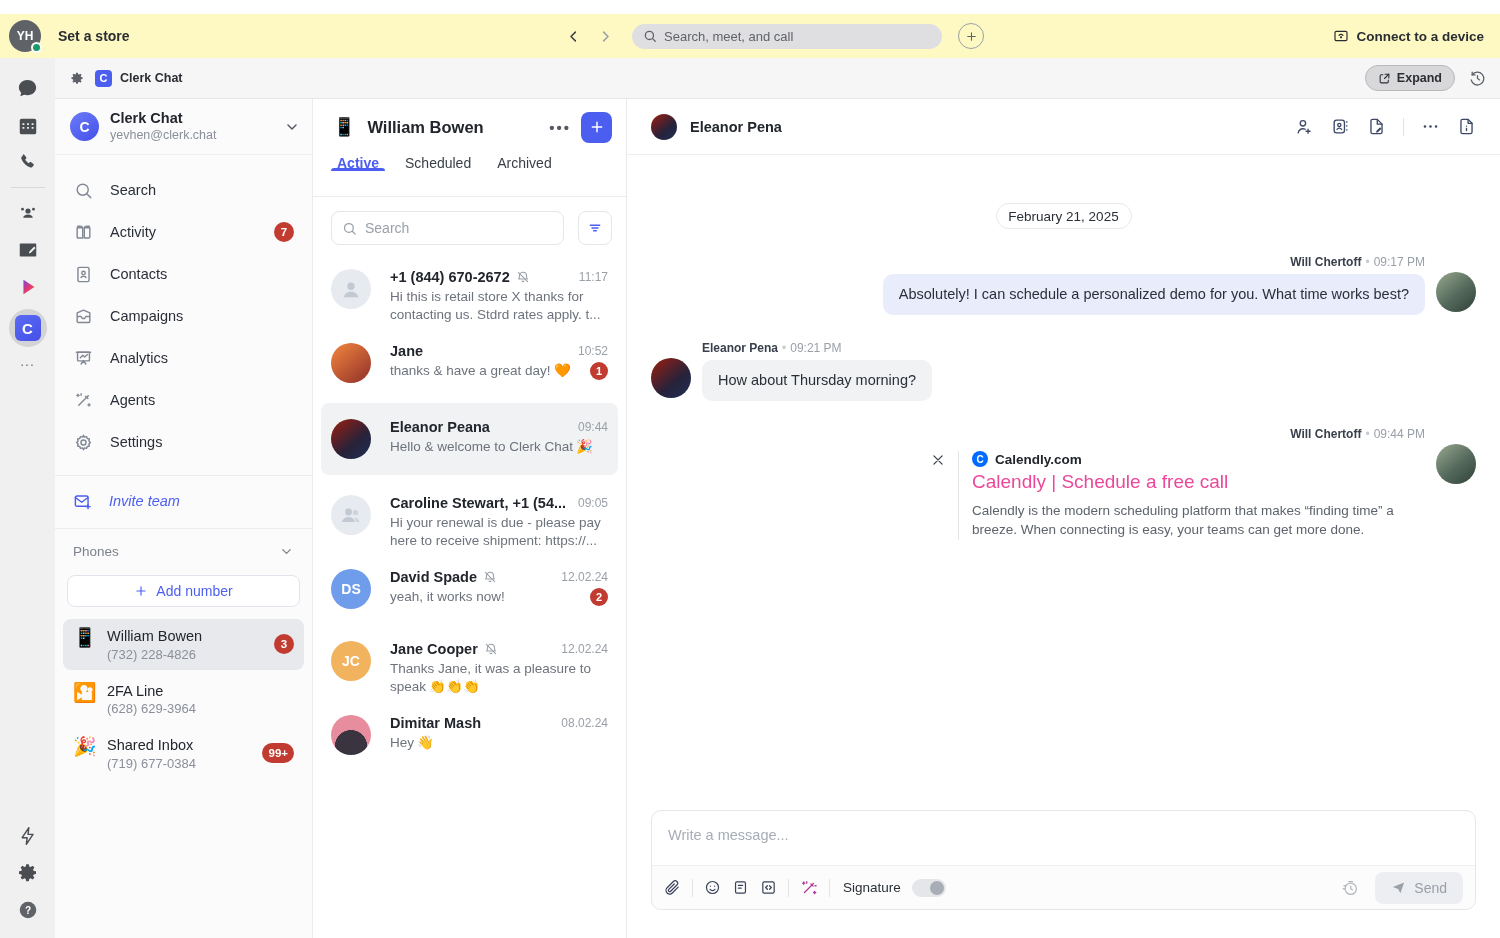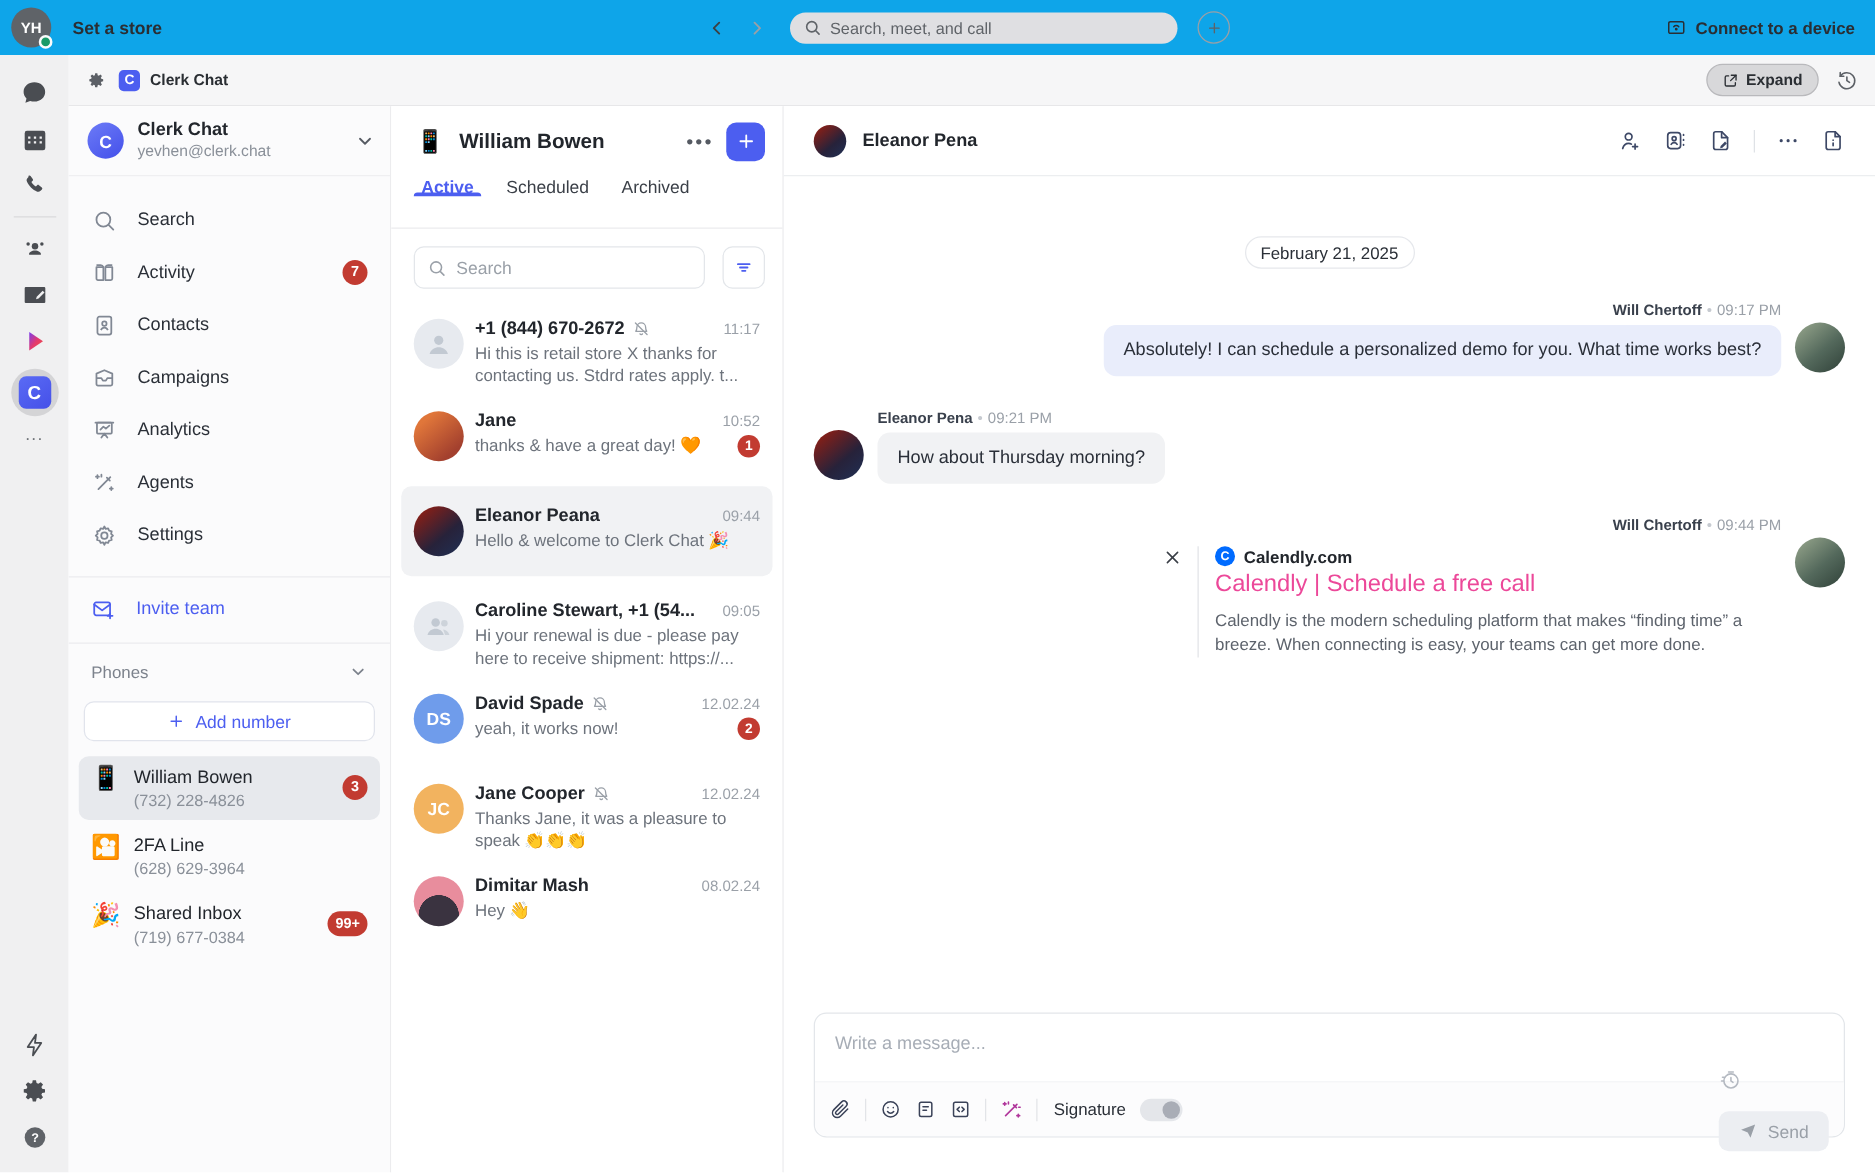--- a/index.html
+++ b/index.html
@@ -1,21 +1,21 @@
 <!DOCTYPE html>
 <html><head>
 <meta charset="utf-8">
 <style>
   * { margin:0; padding:0; box-sizing:border-box; }
   html,body { width:1500px; height:938px; overflow:hidden; }
   body { font-family:"Liberation Sans", sans-serif; color:#1f2530; background:#fff; }
   .app { width:1500px; height:938px; display:flex; flex-direction:column; }
 
   
-  .topbar { height:44px; background:#0ea5e9; display:flex; align-items:center; position:relative; flex:0 0 44px; }
+  .topbar { height:44px; background:#fef9c3; display:flex; align-items:center; position:relative; flex:0 0 44px;margin-top:14px; }
   .tb-avatar { width:32px; height:32px; border-radius:50%; background:#5f6368; color:#fff; font-size:12px; font-weight:700;
     display:flex; align-items:center; justify-content:center; margin-left:9px; position:relative; }
   .tb-avatar .dot { position:absolute; right:-1px; bottom:-1px; width:11px; height:11px; border-radius:50%; background:#1a9a67; border:2px solid #fbfbfc; }
   .tb-status { font-size:14px; font-weight:700; color:#2a2e33; margin-left:17px; }
   .tb-center { position:absolute; left:560px; top:0; height:44px; display:flex; align-items:center; gap:6px; }
   .tb-nav { width:26px; height:26px; display:flex; align-items:center; justify-content:center; color:#3c4043; background:none; border:none; }
   .tb-nav.fwd { color:#9aa0a6; }
   .tb-search { width:310px; height:25px; border-radius:13px; background:#dfdfe2; display:flex; align-items:center; gap:7px; padding:0 11px; color:#5f6368; font-size:13px; margin-left:8px; }
   .tb-plus { width:26px; height:26px; border-radius:50%; border:1px solid #9aa0a6; background:transparent; color:#5f6368; display:flex; align-items:center; justify-content:center; margin-left:10px; }
   .tb-right { position:absolute; right:16px; display:flex; align-items:center; gap:7px; font-size:13.5px; font-weight:700; color:#2a2e33; }
@@ -47,21 +47,21 @@
   .ws-logo { width:29px; height:29px; border-radius:50%; background:linear-gradient(145deg,#6c7bf7,#4450ea); color:#fff; font-weight:700; font-size:14px; display:flex; align-items:center; justify-content:center; }
   .ws-meta { margin-left:11px; line-height:1.2; }
   .ws-name { font-size:14.5px; font-weight:700; color:#22262c; }
   .ws-email { font-size:12.5px; color:#8a9099; }
   .ws-chevron { margin-left:auto; color:#565b63; background:none; border:none; display:flex; }
   .nav { padding:14px 0 0; }
   .nav-item { height:42px; display:flex; align-items:center; padding:0 18px; gap:17px; font-size:14.5px; color:#2a2f37; cursor:default; }
   .nav-item .nicon { width:20px; height:20px; color:#818894; display:flex; align-items:center; justify-content:center; }
   .nav-badge { margin-left:auto; min-width:20px; height:20px; border-radius:10px; background:#c23b31; color:#fff; font-size:11.5px; font-weight:700; display:flex; align-items:center; justify-content:center; padding:0 5px; }
   .sb-divider { height:1px; background:#ececee; margin:12px 0 0; }
-  .invite { height:50px; display:flex; align-items:center; padding:0 18px; gap:17px; color:#4c5ef0; font-size:14.5px; }
+  .invite { height:50px; display:flex; align-items:center; padding:0 18px; gap:17px; color:#4c5ef0; font-size:14.5px;font-style:italic; }
   .phones-head { height:44px; display:flex; align-items:center; padding:0 18px; color:#7c828c; font-size:13.5px; }
   .phones-head .chev { margin-left:auto; color:#7c828c; display:flex; background:none; border:none; }
   .add-number { margin:2px 12px 10px; height:32px; border-radius:8px; border:1px solid #e1e4ec; background:#fff; color:#4c5ef0; font-size:14px; display:flex; align-items:center; justify-content:center; gap:8px; }
   .line-item { margin:2px 8px; border-radius:8px; padding:8px 10px; display:flex; align-items:flex-start; gap:12px; }
   .line-item.sel { background:#e7e9ed; }
   .line-emoji { font-size:19px; line-height:22px; width:22px; text-align:center; }
   .line-name { font-size:14.5px; color:#22262c; line-height:1.35; }
   .line-num { font-size:13px; color:#8a9099; }
   .line-badge { margin-left:auto; align-self:center; min-width:20px; height:20px; border-radius:10px; background:#c23b31; color:#fff; font-size:11.5px; font-weight:700; display:flex; align-items:center; justify-content:center; padding:0 6px; }
 
@@ -75,21 +75,21 @@
   .cl-tabs { display:flex; gap:26px; padding:0 24px; border-bottom:1px solid #ececee; height:42px; align-items:flex-start; }
   .cl-tab { display:flex; align-items:center; font-size:14px; color:#3a3f47; position:relative; }
   .cl-tab.active { color:#4c5ef0; font-weight:600; }
   .cl-tab.active::after { content:""; position:absolute; left:-6px; right:-6px; bottom:0; height:3px; border-radius:3px 3px 0 0; background:#4c5ef0; }
   .cl-searchrow { display:flex; gap:14px; padding:14px 14px 10px 18px; }
   .cl-search { flex:1; height:34px; border:1px solid #e3e6ea; border-radius:8px; display:flex; align-items:center; gap:8px; padding:0 10px; color:#9aa0a8; }
   .cl-search input { border:none; outline:none; flex:1; font-size:14px; color:#2a2f37; background:transparent; font-family:inherit; }
   .cl-search input::placeholder { color:#9aa0a8; }
   .cl-filter { width:34px; height:34px; border:1px solid #e3e6ea; border-radius:8px; background:#fff; color:#4c5ef0; display:flex; align-items:center; justify-content:center; }
   .cl-items { flex:1; overflow:hidden; padding:4px 8px; }
-  .conv { display:flex; gap:9px; padding:10px 10px; border-radius:8px; align-items:flex-start; }
+  .conv { display:flex; gap:19px; padding:10px 10px; border-radius:8px; align-items:flex-start; }
   .conv.sel { background:#f1f2f4; }
   .cv-avatar { width:40px; height:40px; border-radius:50%; flex:0 0 40px; display:flex; align-items:center; justify-content:center; font-size:14px; font-weight:600; color:#fff; overflow:hidden; }
   .av-ph { background:#e7eaef; color:#c2c9d2; }
   .av-jane { background:linear-gradient(140deg,#e0763a 20%,#a3402e 80%); }
   .av-eleanor { background:linear-gradient(140deg,#8a1f16 10%,#27223a 60%,#203055 100%); }
   .av-dimitar { background:radial-gradient(circle at 50% 78%, #3a3340 43%, #e88d9d 44%); }
   .av-ds { background:#6f9ceb; }
   .av-jc { background:#f2b35f; }
   .cv-main { flex:1; min-width:0; }
   .cv-top { display:flex; align-items:center; gap:6px; }
@@ -137,21 +137,21 @@
   .composer { margin:18px 24px 28px; border:1px solid #e3e6ea; border-radius:10px; background:#fff; flex:0 0 auto; }
   .comp-input { width:100%; border:none; outline:none; font-size:14.5px; padding:16px 16px 22px; color:#2a2f37; background:transparent; font-family:inherit; }
   .comp-input::placeholder { color:#a7adb6; }
   .comp-bar { height:44px; border-top:1px solid #eef0f2; background:#fcfcfd; border-radius:0 0 10px 10px; display:flex; align-items:center; padding:0 12px; gap:11px; }
   .cb-btn { background:none; border:none; color:#3a4258; display:flex; align-items:center; }
   .cb-sep { width:1px; height:18px; background:#e2e4e8; }
   .cb-wand { color:#b0369b; }
   .cb-sig { font-size:13.5px; color:#2a2f37; margin-left:2px; }
   .toggle { width:34px; height:18px; border-radius:9px; background:#e4e6ea; position:relative; border:none; }
   .toggle .knob { position:absolute; right:2px; top:2px; width:14px; height:14px; border-radius:50%; background:#a9adb6; }
-  .cb-right { margin-left:auto; display:flex; align-items:flex-start; gap:16px;flex-direction:column; }
+  .cb-right { margin-left:auto; display:flex; align-items:center; gap:16px; }
   .cb-timer { color:#b4b9c1; background:none; border:none; display:flex; }
   .send-btn { height:32px; padding:0 16px; border-radius:8px; background:#eceef2; border:none; color:#9aa0a8; font-size:14px; display:flex; align-items:center; gap:8px; }
 
   svg { display:block; }
 </style>
 </head>
 <body>
 
 <div class="app">
 

